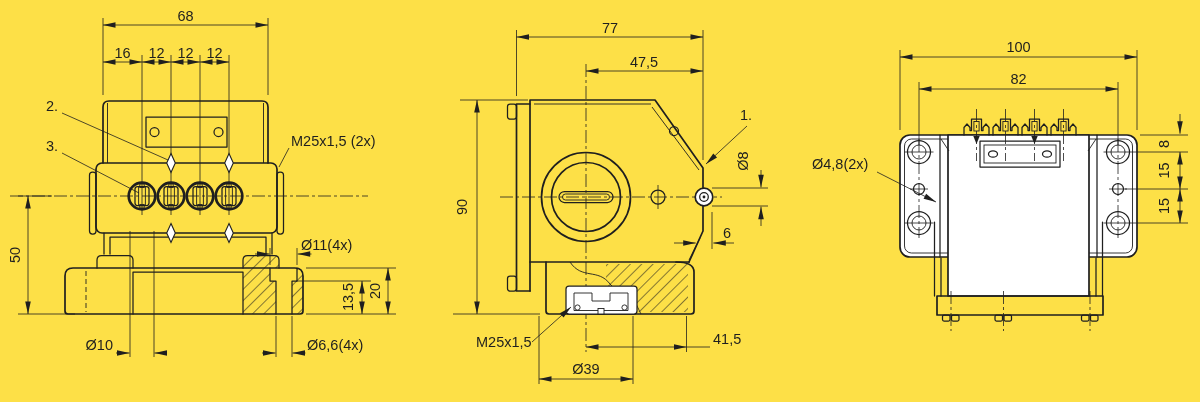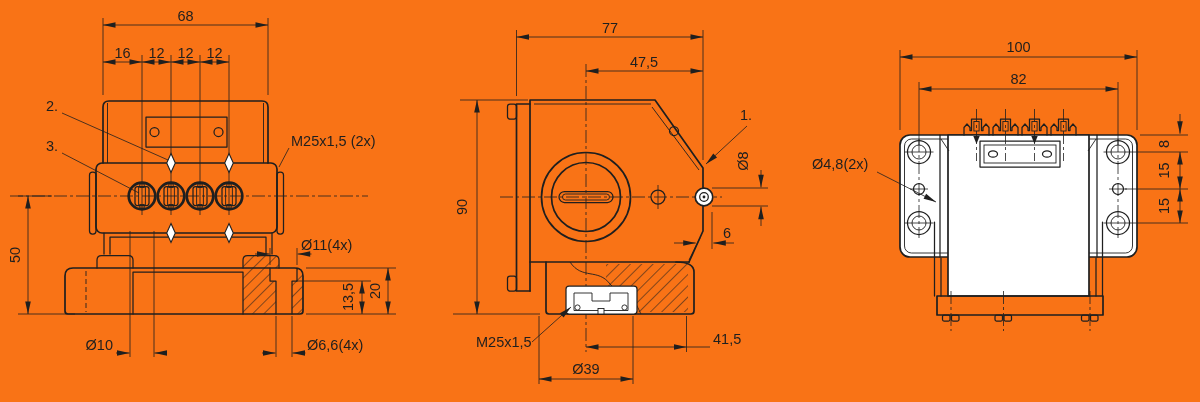--- a/index.html
+++ b/index.html
@@ -1,16 +1,16 @@
 <!DOCTYPE html>
 <html><head>
 <meta charset="utf-8">
 <style>
   html,body{margin:0;padding:0;background:#fff;}
-  .canvas{position:relative;width:1200px;height:402px;background:#f97316;overflow:hidden;text-align:right;}
+  .canvas{position:relative;width:1200px;height:402px;background:#fde047;overflow:hidden;text-align:right;}
   svg{display:block}
   .ol{fill:none;stroke:#1f1f1f;stroke-width:1.7;stroke-linejoin:round;stroke-linecap:round}
   .ob{fill:none;stroke:#1f1f1f;stroke-width:2.7}
   .om{fill:none;stroke:#1f1f1f;stroke-width:1.25;stroke-linejoin:round;stroke-linecap:round}
   .ot{fill:none;stroke:#1f1f1f;stroke-width:0.9}
   .dim{fill:none;stroke:#1f1f1f;stroke-width:0.8}
   .cl{fill:none;stroke:#1f1f1f;stroke-width:0.8;stroke-dasharray:13 3 3 3}
   .hid{fill:none;stroke:#1f1f1f;stroke-width:0.9;stroke-dasharray:5 3}
   .hatchp{fill:url(#hatch);stroke:none}
   .dwhite{fill:#ffffff;stroke:#1f1f1f;stroke-width:1.1}

